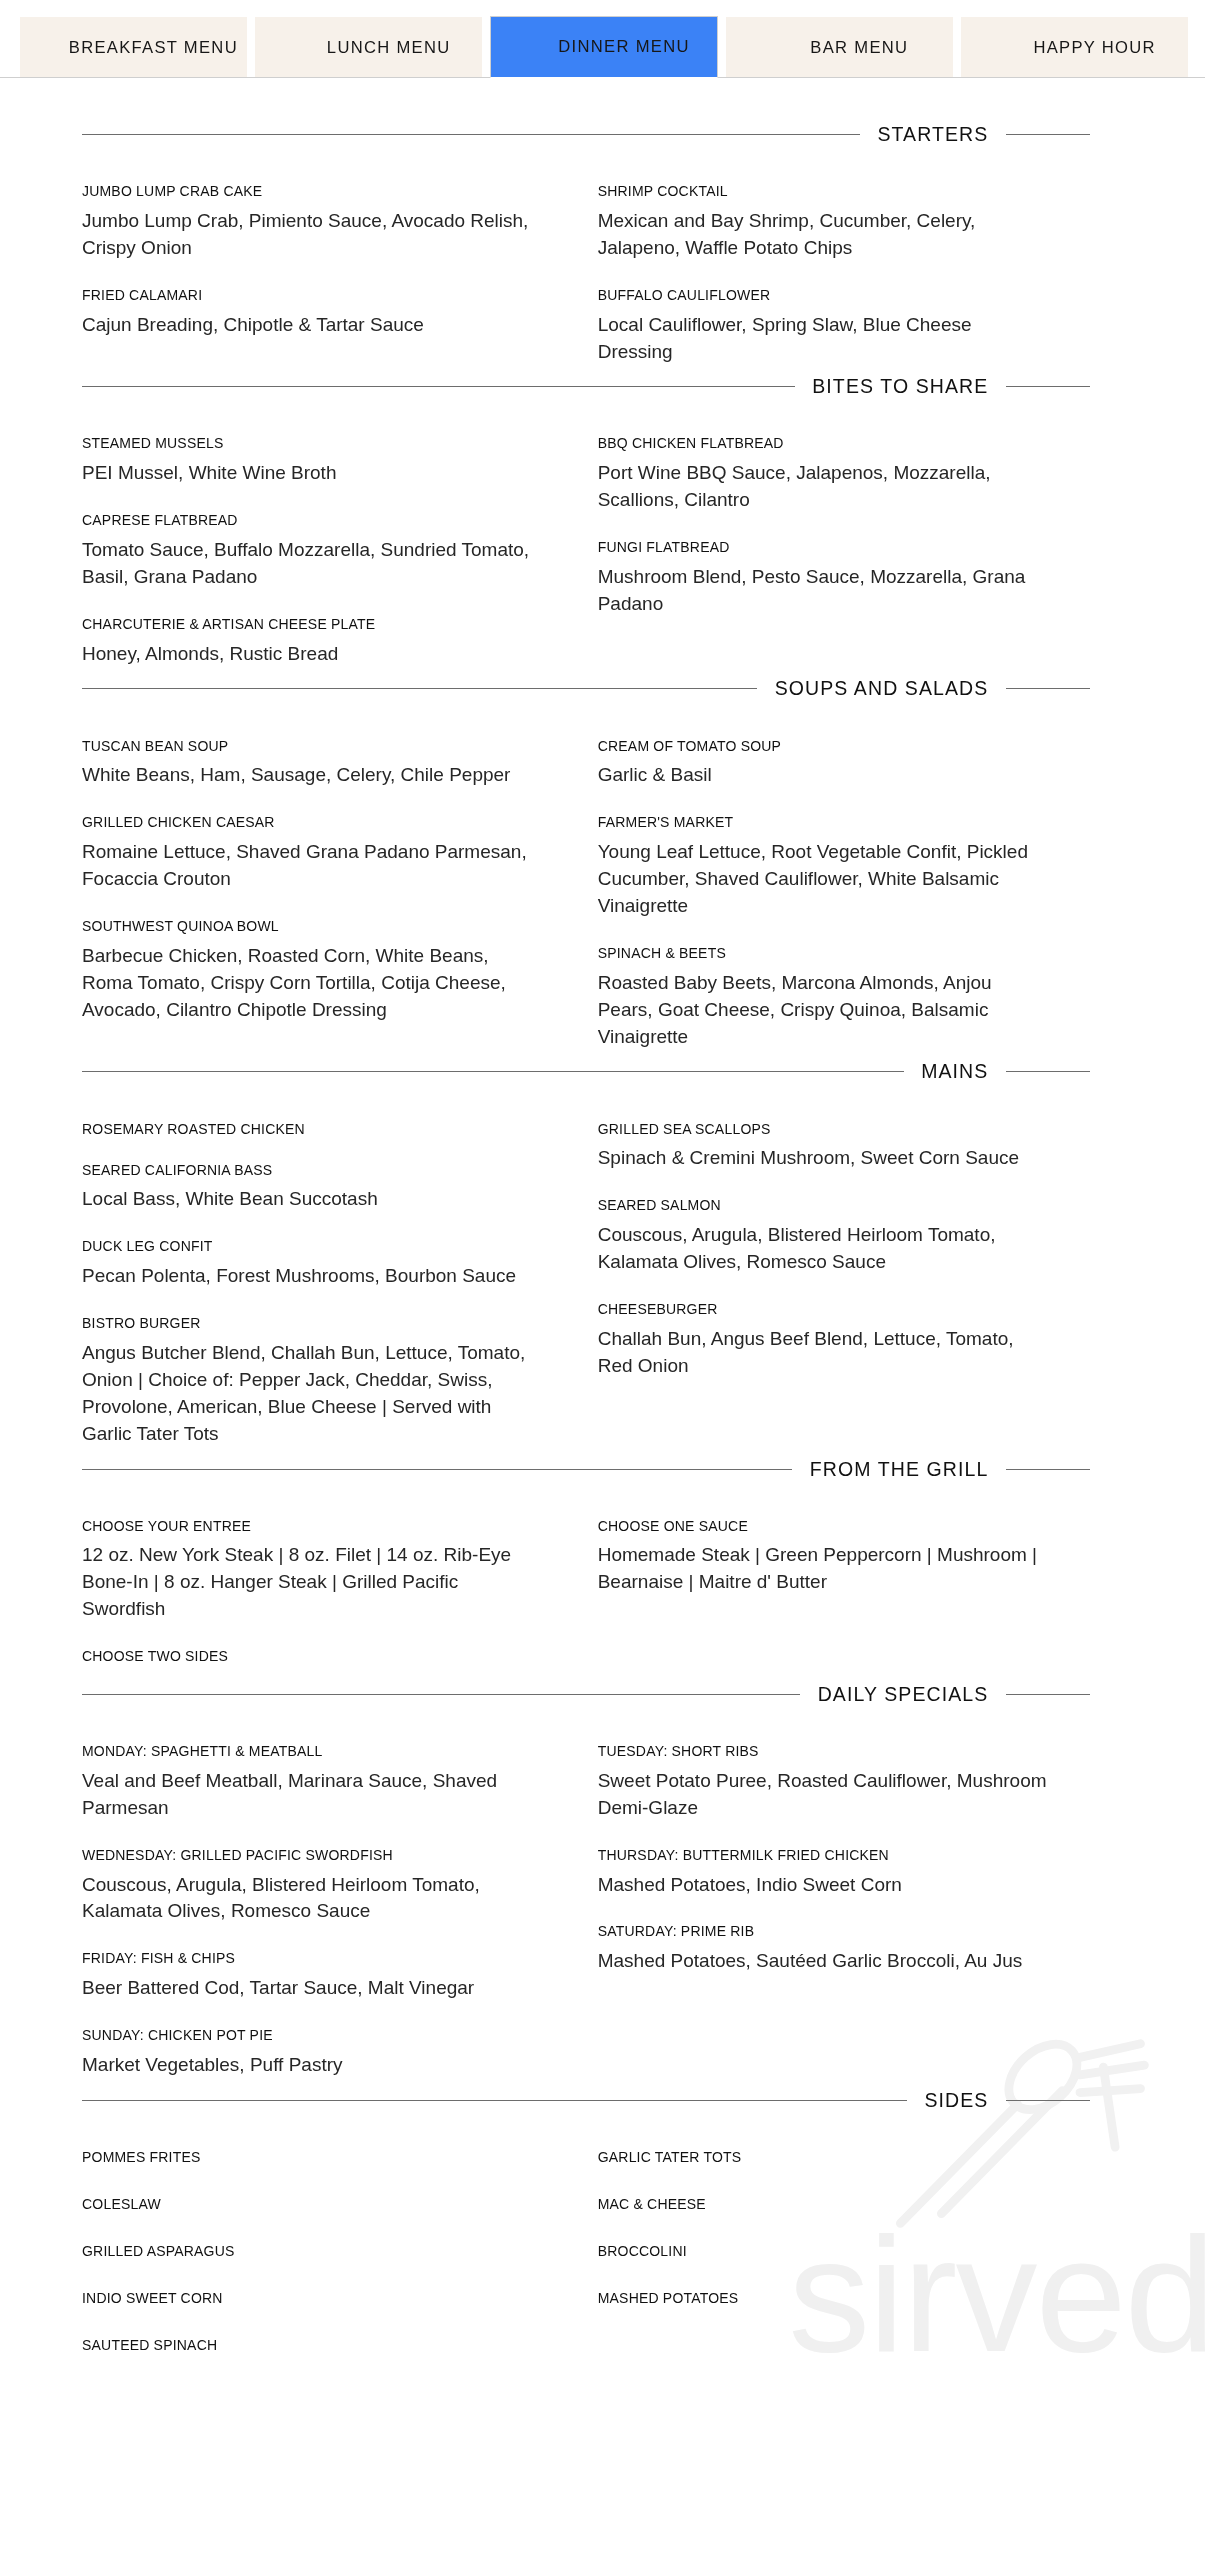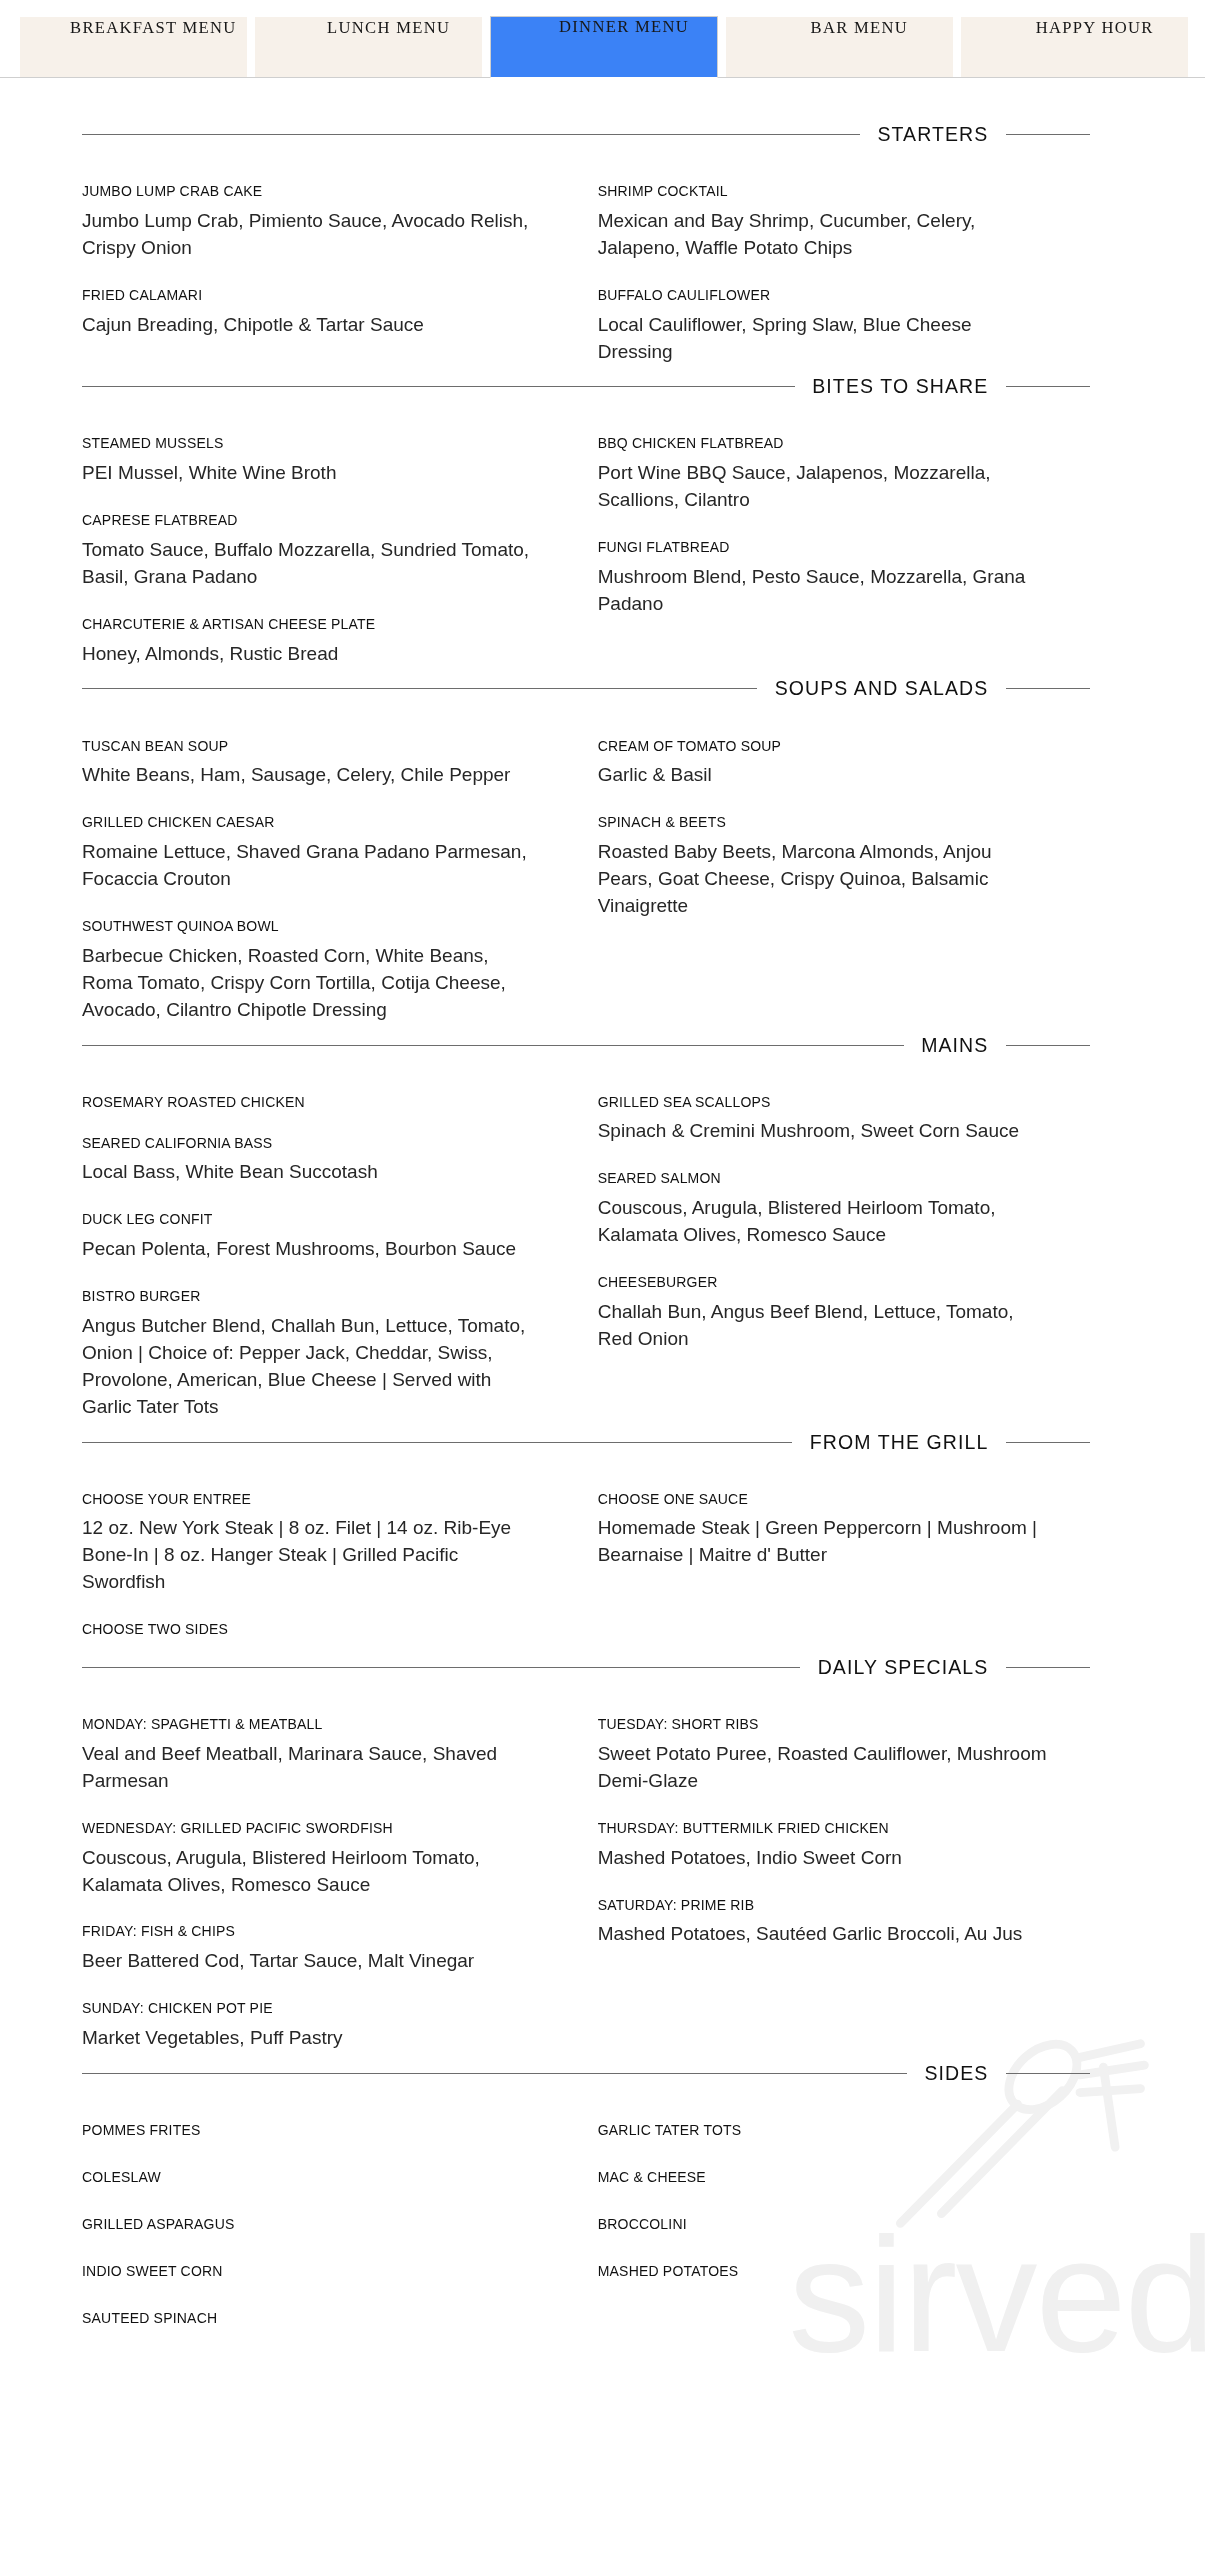--- a/index.html
+++ b/index.html
@@ -59,25 +59,26 @@
     background: #ffffff;
   }
   .tab {
     flex: 1 1 0;
     height: 60px;
     margin: 0 7.8px 0 0;
     background: #f7f1ea;
     border: 1px solid transparent;
     border-bottom: none;
     display: flex;
+    align-items: center;
     justify-content: center;
     font-size: 16.6px;
     letter-spacing: 1.3px;
     color: #171717;
-    font-family: Liberation Serif, serif;
+    font-family: Liberation Sans, sans-serif;
     font-weight: 400;
     cursor: pointer;
     user-select: none;
     white-space: nowrap;
     padding-left: 40px;
   }
   .tab:first-child { margin-left: 17.6px; }
   .tab:last-child { margin-right: 17.6px; }
   .tab.active {
     background: #3b82f6;
@@ -271,20 +272,24 @@
               <div class="item-name">SOUTHWEST QUINOA BOWL</div>
               <div class="item-desc">Barbecue Chicken, Roasted Corn, White Beans, Roma Tomato, Crispy Corn Tortilla, Cotija Cheese, Avocado, Cilantro Chipotle Dressing</div>
             </div>
           </div>
           <div class="col right">
             <div class="item">
               <div class="item-name">CREAM OF TOMATO SOUP</div>
               <div class="item-desc">Garlic &amp; Basil</div>
             </div>
             <div class="item">
+              <div class="item-name">FARMER'S MARKET</div>
+              <div class="item-desc">Young Leaf Lettuce, Root Vegetable Confit, Pickled Cucumber, Shaved Cauliflower, White Balsamic Vinaigrette</div>
+            </div>
+            <div class="item">
               <div class="item-name">SPINACH &amp; BEETS</div>
               <div class="item-desc">Roasted Baby Beets, Marcona Almonds, Anjou Pears, Goat Cheese, Crispy Quinoa, Balsamic Vinaigrette</div>
             </div>
           </div>
         </div>
       </div>
       <div class="section">
         <div class="section-head">
           <div class="rule"></div>
           <div class="title">MAINS</div>

